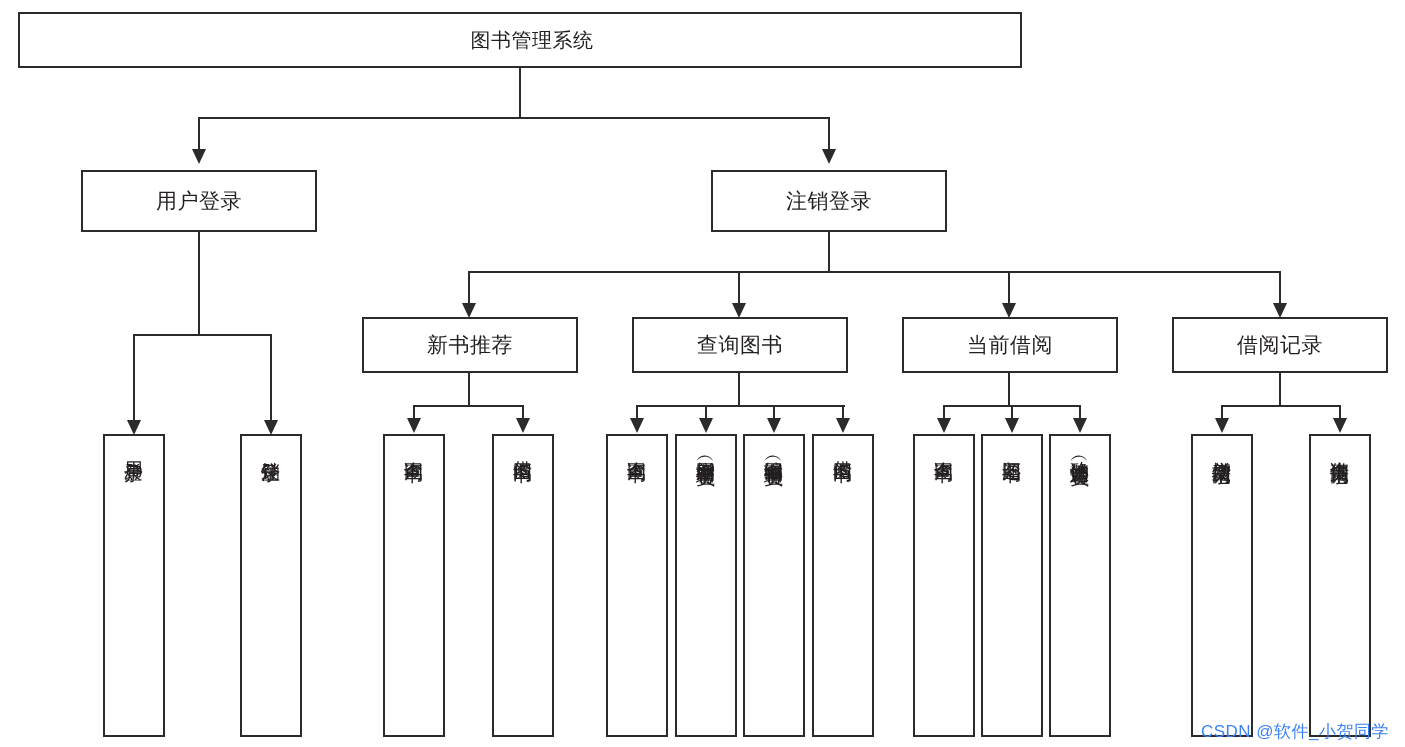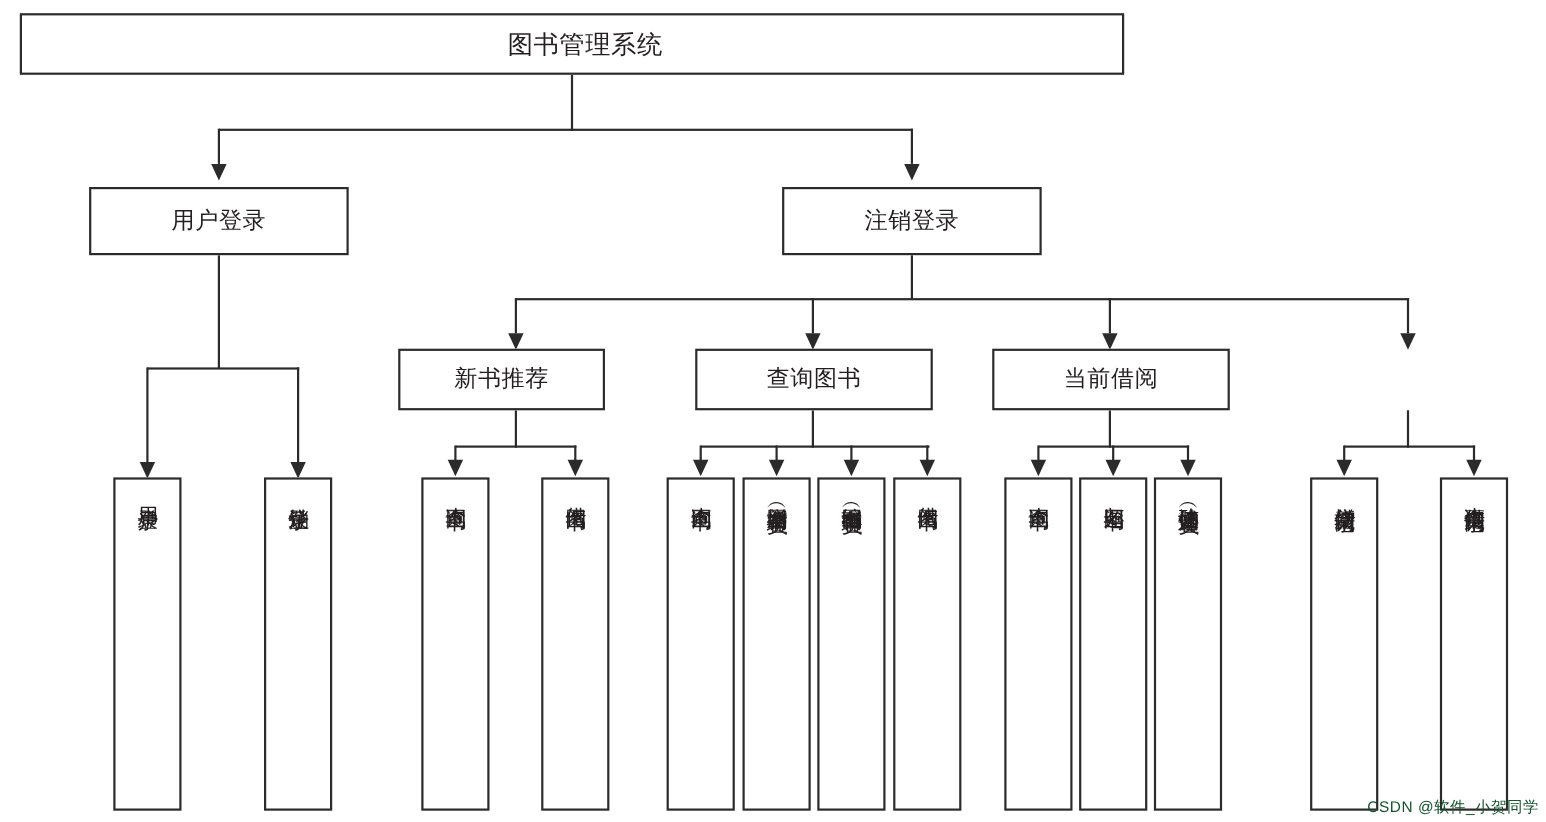--- a/index.html
+++ b/index.html
@@ -29,21 +29,21 @@
     justify-content: center;
     text-align: center;
   }
   .node .label {
     font-size: 21px;
     line-height: 1.15;
     letter-spacing: 0.5px;
     color: #231f20;
     white-space: nowrap;
   }
-  .node.root .label { font-size: 23px; margin-left: 24px; }
+  .node.root .label { font-size: 20px; margin-left: 24px; }
 
   
   .node.leaf {
     align-items: flex-start;
     padding-top: 10px;
   }
   .node.leaf .label {
     writing-mode: vertical-rl;
     text-orientation: upright;
     font-size: 19px;
@@ -65,24 +65,24 @@
     width: 0;
     height: 0;
     border-left: 7px solid transparent;
     border-right: 7px solid transparent;
     border-top: 15px solid #2b2b2b;
   }
 
   
   #watermark {
     position: absolute;
-    right: 6px;
+    right: 16px;
     bottom: 4px;
-    font-size: 14px;
-    color: #14532d;
+    font-size: 17px;
+    color: #3b82f6;
     letter-spacing: 0.5px;
     white-space: nowrap;
     pointer-events: none;
   }
 </style>
 </head>
 <body>
 
 <div id="canvas">
 
@@ -152,32 +152,35 @@
   </div>
 
   <div class="node" style="left:81px; top:170px; width:236px; height:62px;">
     <span class="label">用户登录</span>
   </div>
 
   <div class="node" style="left:711px; top:170px; width:236px; height:62px;">
     <span class="label">注销登录</span>
   </div>
 
-  <div class="node" style="left:362px; top:317px; width:188px; height:56px;">
+  <div class="node" style="left:362px; top:317px; width:216px; height:56px;">
     <span class="label">新书推荐</span>
   </div>
 
   <div class="node" style="left:632px; top:317px; width:216px; height:56px;">
     <span class="label">查询图书</span>
   </div>
 
   <div class="node" style="left:902px; top:317px; width:216px; height:56px;text-align:center;">
     <span class="label">当前借阅</span>
   </div>
 
+  <div class="node" style="left:1172px; top:317px; width:216px; height:56px;">
+    <span class="label">借阅记录</span>
+  </div>
 
   <div class="node leaf" style="left:103px; top:434px; width:62px; height:303px;">
     <span class="label">用户登录</span>
   </div>
   <div class="node leaf" style="left:240px; top:434px; width:62px; height:303px;">
     <span class="label">注销登录</span>
   </div>
 
   <div class="node leaf" style="left:383px; top:434px; width:62px; height:303px;">
     <span class="label">查询图书</span>

